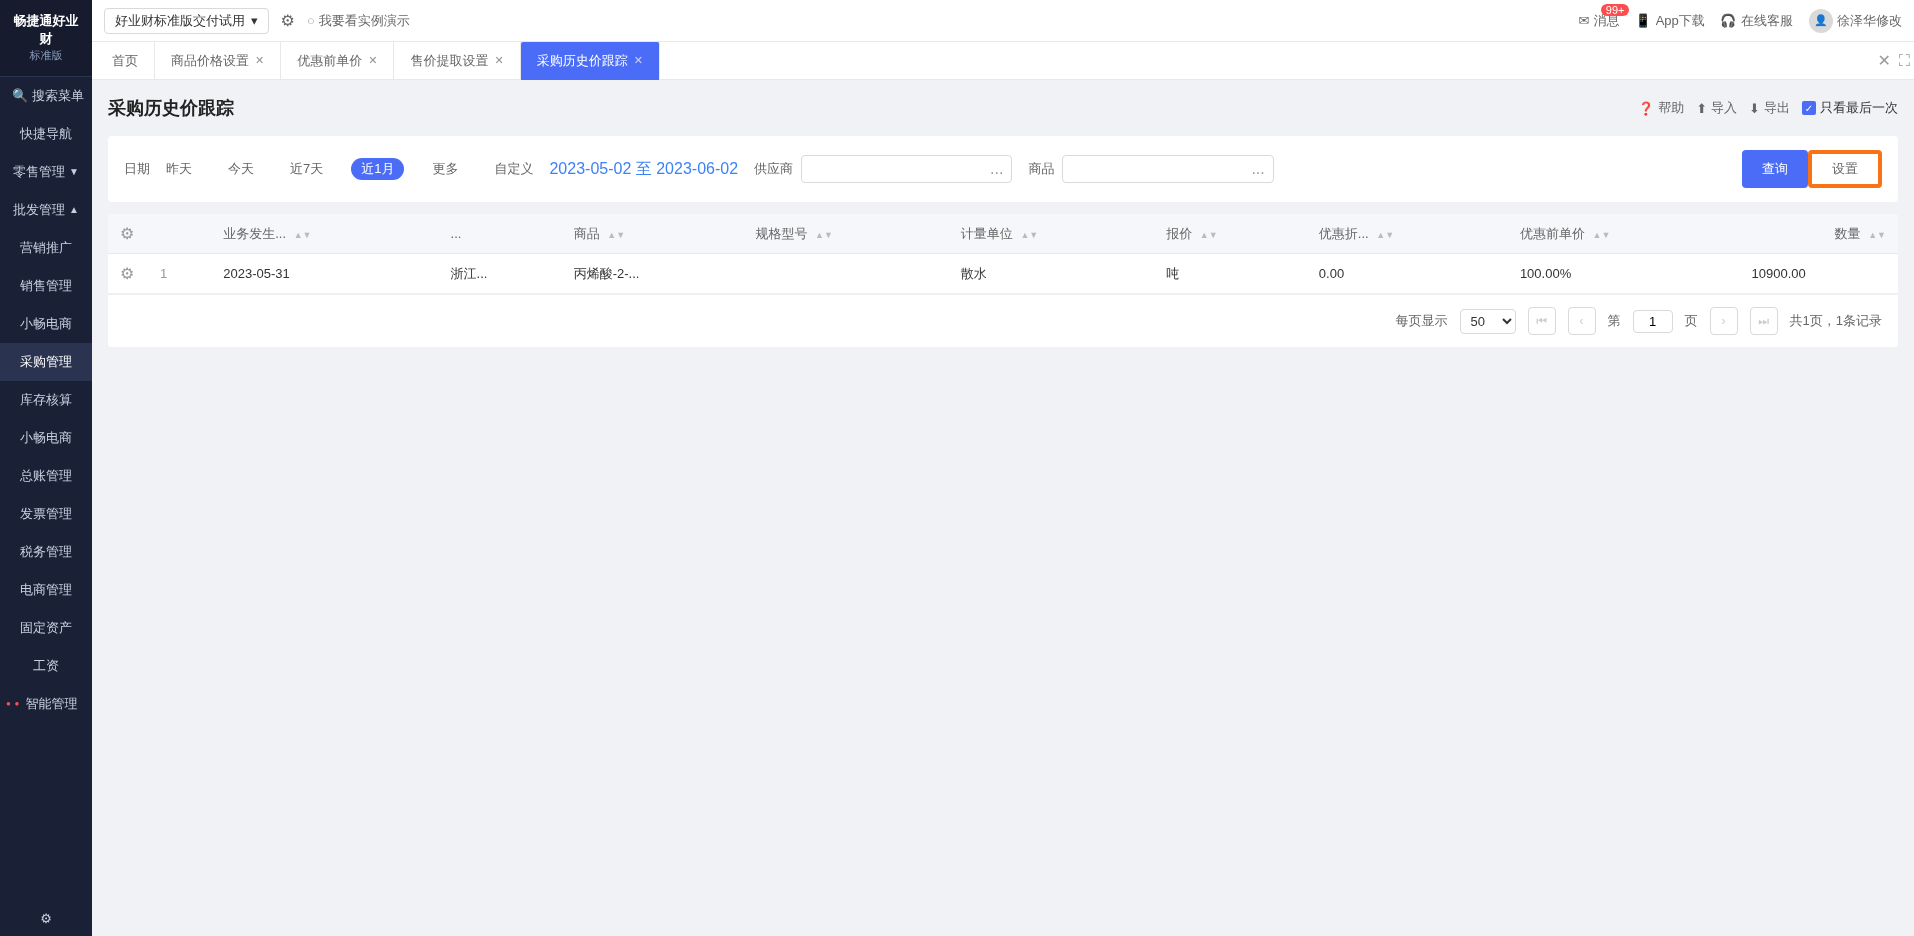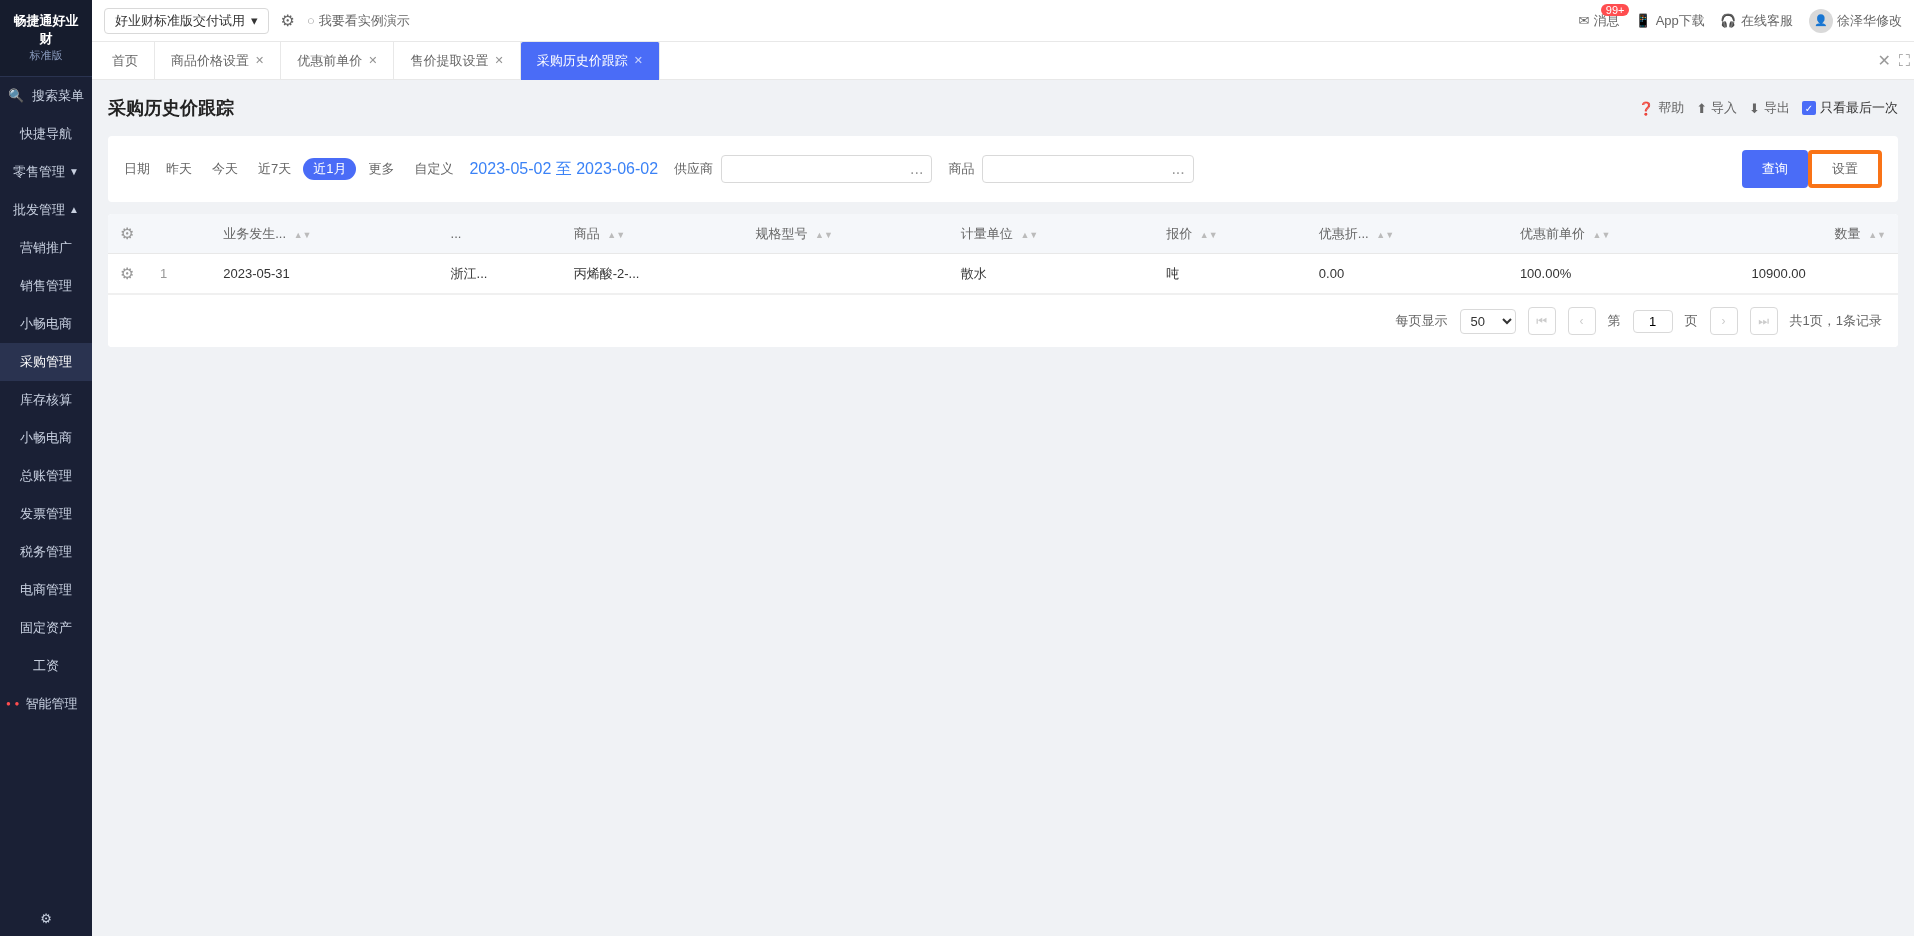--- a/index.html
+++ b/index.html
@@ -3,21 +3,21 @@
   <meta charset="utf-8">
   <style>
     * { box-sizing: border-box; margin: 0; padding: 0; }
     body { font-family: "Microsoft YaHei", "PingFang SC", sans-serif; font-size: 13px; background: #f0f2f5; color: #333; display: flex; height: 936px; overflow: hidden; }
 
     
     .sidebar { width: 92px; background: #1a2035; color: #c8d0e0; display: flex; flex-direction: column; flex-shrink: 0; }
     .sidebar-logo { padding: 12px 8px; background: #161c2d; text-align: center; color: #fff; font-size: 12px; line-height: 1.4; border-bottom: 1px solid #2a3350; }
     .sidebar-logo .logo-title { font-size: 13px; font-weight: bold; }
     .sidebar-logo .logo-sub { font-size: 11px; color: #8899bb; }
-    .sidebar-search { padding: 10px 8px; color: #c8d0e0; text-align: right; cursor: pointer; font-size: 13px; font-family: Liberation Mono, monospace; }
+    .sidebar-search { padding: 10px 8px; color: #c8d0e0; text-align: right; cursor: pointer; font-size: 13px; }
     .sidebar-nav-item { padding: 10px 8px; text-align: center; cursor: pointer; font-size: 13px; color: #c8d0e0; display: flex; align-items: center; justify-content: center; gap: 4px; }
     .sidebar-nav-item.active { background: #2a3350; color: #fff; }
     .sidebar-nav-item.has-dot::before { content: "●"; color: #ff4d4f; font-size: 8px; position: absolute; left: 6px; }
     .sidebar-nav-item.has-dot { position: relative; }
     .sidebar-gear { padding: 10px 8px; text-align: center; cursor: pointer; color: #c8d0e0; margin-top: auto; }
     .arrow-icon { font-size: 10px; }
 
     
     .main-area { flex: 1; display: flex; flex-direction: column; overflow: hidden; background: #f0f2f5; }
 
@@ -48,21 +48,21 @@
     .page-actions { display: flex; align-items: center; gap: 12px; }
     .page-action-item { display: flex; align-items: center; gap: 4px; cursor: pointer; color: #666; font-size: 13px; }
     .checkbox-label { display: flex; align-items: center; gap: 4px; cursor: pointer; font-size: 13px; color: #333; }
     .checkbox-blue { width: 14px; height: 14px; background: #4a6cf7; border-radius: 2px; display: flex; align-items: center; justify-content: center; color: #fff; font-size: 10px; }
 
     
     .filter-bar { background: #fff; border-radius: 4px; padding: 14px 16px; margin-bottom: 12px; }
     .filter-row { display: flex; align-items: center; gap: 16px; flex-wrap: wrap; }
     .filter-item { display: flex; align-items: center; gap: 8px; }
     .filter-label { color: #666; font-size: 13px; white-space: nowrap; }
-    .filter-date-group { display: flex; gap: 4px; }
+    .filter-date-group { display: flex; gap: 20px; }
     .date-btn { padding: 2px 8px; border-radius: 3px; cursor: pointer; font-size: 13px; color: #666; }
     .date-btn.active { background: #4a6cf7; color: #fff; border-radius: 12px; padding: 2px 10px; }
     .date-range { font-size: 16px; color: #3b82f6; }
     .filter-input { display: flex; align-items: center; border: 1px solid #d9d9d9; border-radius: 4px; padding: 4px 8px; min-width: 180px; background: #fff; gap: 4px; }
     .filter-input input { border: none; outline: none; font-size: 13px; flex: 1; color: #333; background: transparent; }
     .filter-dots { color: #999; cursor: pointer; font-size: 16px; }
     .filter-actions { margin-left: auto; display: flex; }
     .btn-primary { background: #4a6cf7; color: #fff; border: none; border-radius: 4px; padding: 6px 20px; cursor: pointer; font-size: 13px; }
     .btn-default { background: #fff; color: #666; border: 4px solid #f97316; border-radius: 4px; padding: 6px 20px; cursor: pointer; font-size: 13px; }
 

